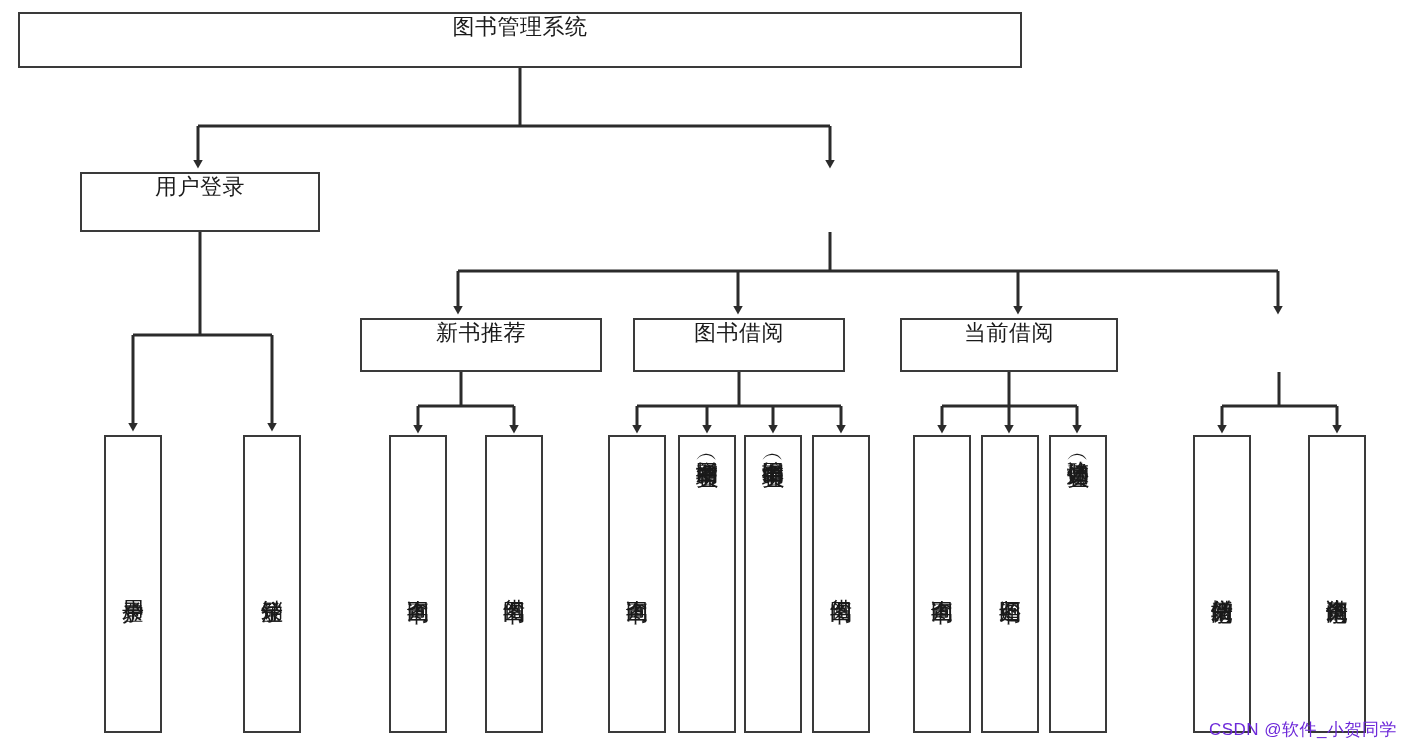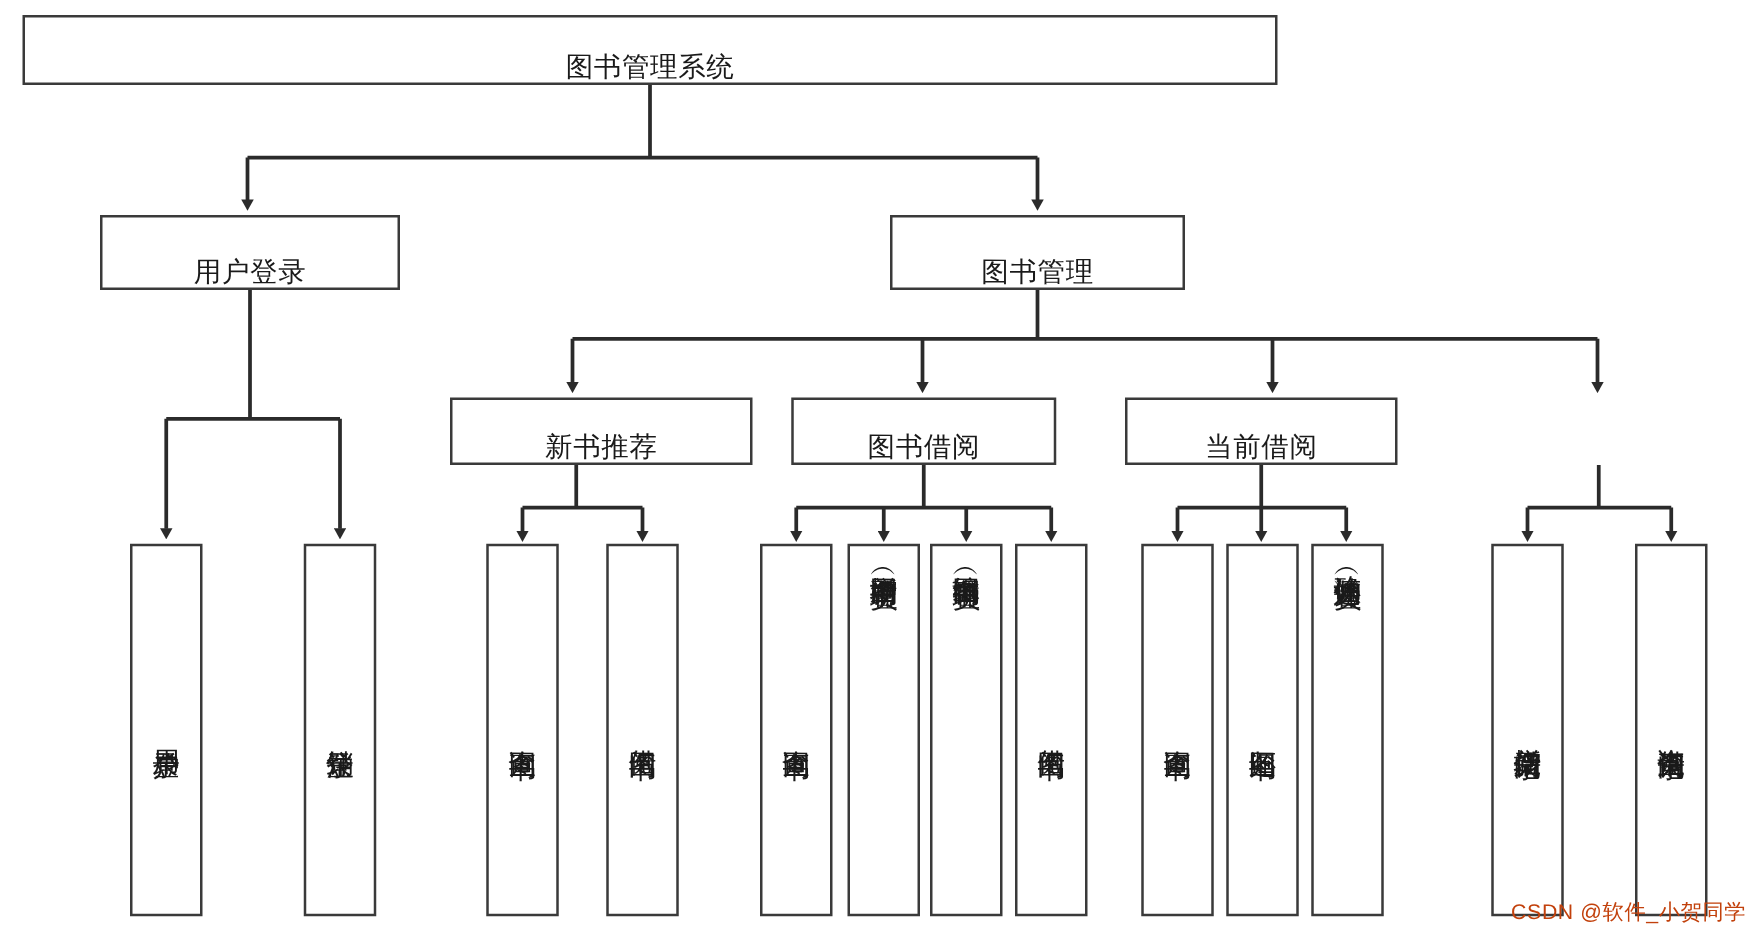--- a/index.html
+++ b/index.html
@@ -25,21 +25,21 @@
     width: 1405px;
     height: 747px;
     pointer-events: none;
   }
   .node {
     position: absolute;
     box-sizing: border-box;
     background: #ffffff;
     border: 2.5px solid #3a3a3a;
     display: flex;
-    align-items: flex-end;
+    align-items: flex-start;
     justify-content: center;
     color: #1a1a1a;
     z-index: 2;
   }
   .node-label {
     font-size: 22px;
     line-height: 1.15;
     letter-spacing: 0.5px;
     white-space: nowrap;
     color: #1a1a1a;
@@ -66,21 +66,21 @@
     margin-bottom: auto;
   }
   .node.vertical.topal .node-label {
     margin-top: 6px;
   }
   #watermark {
     position: absolute;
     right: 8px;
     bottom: 6px;
     font-size: 17px;
-    color: #c2410c;
+    color: #6d28d9;
     letter-spacing: 0.5px;
     z-index: 5;
     white-space: nowrap;
   }
 </style>
 </head>
 <body>
 
 <div id="canvas">
 
@@ -134,23 +134,20 @@
     </g>
   </svg>
 
   <div class="node horizontal" style="left:18px; top:12px; width:1004px; height:56px;">
     <span class="node-label">图书管理系统</span>
   </div>
 
   <div class="node horizontal" style="left:80px; top:172px; width:240px; height:60px;">
     <span class="node-label">用户登录</span>
   </div>
-  <div class="node horizontal" style="left:712px; top:172px; width:236px; height:60px;">
-    <span class="node-label">图书管理</span>
-  </div>
 
   <div class="node horizontal" style="left:360px; top:318px; width:242px; height:54px;">
     <span class="node-label">新书推荐</span>
   </div>
   <div class="node horizontal" style="left:633px; top:318px; width:212px; height:54px;">
     <span class="node-label">图书借阅</span>
   </div>
   <div class="node horizontal" style="left:900px; top:318px; width:218px; height:54px;">
     <span class="node-label">当前借阅</span>
   </div>

